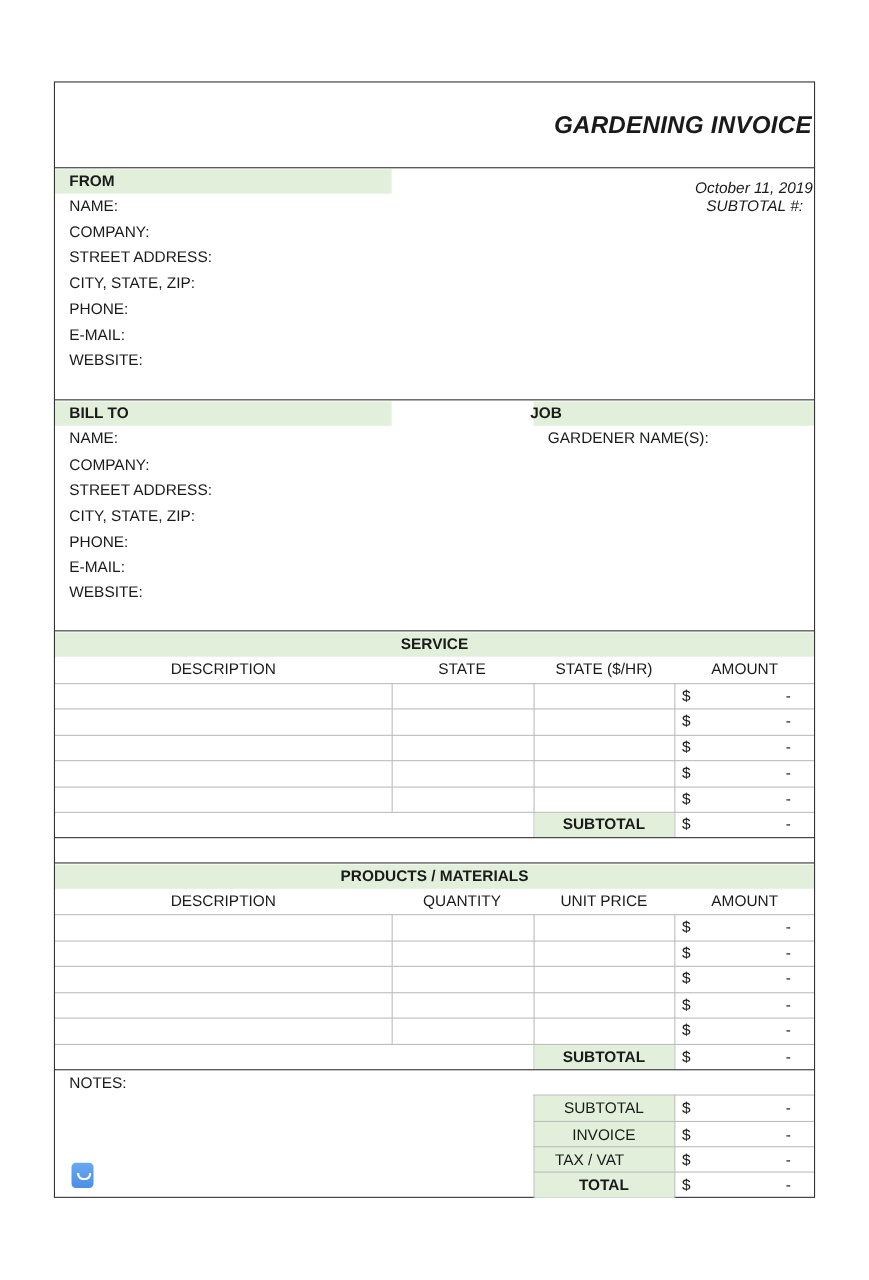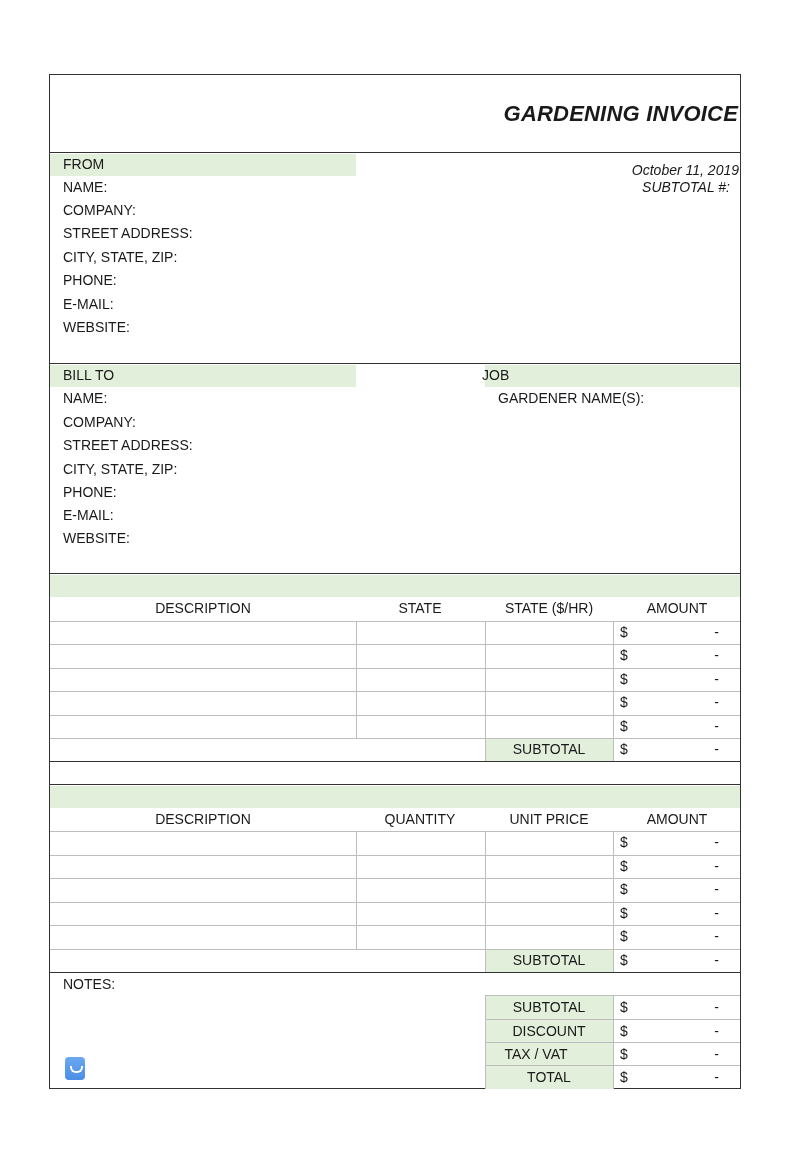--- a/index.html
+++ b/index.html
@@ -1,20 +1,20 @@
 <!DOCTYPE html>
 <html><head>
 <meta charset="utf-8">
 <style>
   html, body { margin:0; padding:0; background:#ffffff; }
   body { width:790px; height:1164px; position:relative; font-family:"Liberation Sans", sans-serif; color:#1a1a1a; overflow:hidden; }
   .sheet { position:absolute; left:49px; top:74px; width:692px; height:1015px; border:1.5px solid #333; box-sizing:border-box; }
   .abs { position:absolute; }
   .txt { font-size:14px; line-height:23px; white-space:nowrap; }
-  .bold { font-weight:normal; }
+  .bold { font-weight:bold; }
   .green { background:#e2efda; }
   .hline { position:absolute; left:0; width:100%; height:0; border-top:1.5px solid #333; }
   .gline { position:absolute; height:0; border-top:1px solid #bdbdbd; }
   .vline { position:absolute; width:0; border-left:1px solid #bdbdbd; }
   .title { font-size:22px; font-weight:bold; letter-spacing:0.2px; }
   .center { text-align:center; }
   .right { text-align:right;font-style:italic; }
   .dollar { position:absolute; left:7px; }
   .dash { position:absolute; right:22px; }
   .amt { position:absolute; height:23px; width:128px; font-size:14px; line-height:23px; }
@@ -54,20 +54,21 @@
   <div class="abs txt" style="left:13px; top:359px;">STREET ADDRESS:</div>
   <div class="abs txt" style="left:13px; top:383px;">CITY, STATE, ZIP:</div>
   <div class="abs txt" style="left:13px; top:406px;">PHONE:</div>
   <div class="abs txt" style="left:13px; top:429px;">E-MAIL:</div>
   <div class="abs txt" style="left:13px; top:452px;">WEBSITE:</div>
   <div class="abs txt" style="left:448px; top:312px;">GARDENER NAME(S):</div>
 
   <div class="hline" style="top:498px;"></div>
 
   <div class="abs green" style="left:0; top:500px; width:690px; height:22px;"></div>
+  <div class="abs txt bold center" style="left:0; width:690px; top:499px;">SERVICE</div>
 
   <div class="abs txt center" style="left:0; width:306px; top:522px;">DESCRIPTION</div>
   <div class="abs txt center" style="left:306px; width:128px; top:522px;">STATE</div>
   <div class="abs txt center" style="left:435px; width:128px; top:522px;">STATE ($/HR)</div>
   <div class="abs txt center" style="left:563px; width:128px; top:522px;">AMOUNT</div>
 
   <div class="gline" style="left:0; width:690px; top:546px;"></div>
   <div class="gline" style="left:0; width:690px; top:569px;"></div>
   <div class="gline" style="left:0; width:690px; top:593px;"></div>
   <div class="gline" style="left:0; width:690px; top:616px;"></div>
@@ -112,20 +113,21 @@
   <div class="abs txt bold center" style="left:435px; width:128px; top:663px;">SUBTOTAL</div>
   <div class="amt" style="left:563px; top:663px;">
       <span class="dollar">$</span>
       <span class="dash">-</span>
     </div>
 
   <div class="hline" style="top:686px;"></div>
   <div class="hline" style="top:709px;"></div>
 
   <div class="abs green" style="left:0; top:711px; width:690px; height:22px;"></div>
+  <div class="abs txt bold center" style="left:0; width:690px; top:710px;">PRODUCTS / MATERIALS</div>
 
   <div class="abs txt center" style="left:0; width:306px; top:733px;">DESCRIPTION</div>
   <div class="abs txt center" style="left:306px; width:128px; top:733px;text-align:center;">QUANTITY</div>
   <div class="abs txt center" style="left:435px; width:128px; top:733px;">UNIT PRICE</div>
   <div class="abs txt center" style="left:563px; width:128px; top:733px;">AMOUNT</div>
 
   <div class="gline" style="left:0; width:690px; top:756px;"></div>
   <div class="gline" style="left:0; width:690px; top:780px;"></div>
   <div class="gline" style="left:0; width:690px; top:803px;"></div>
   <div class="gline" style="left:0; width:690px; top:827px;"></div>
@@ -184,21 +186,21 @@
   <div class="gline" style="left:435px; width:255px; top:990px;"></div>
   <div class="vline" style="left:435px; top:920px; height:94px;"></div>
   <div class="vline" style="left:563px; top:920px; height:94px;"></div>
 
   <div class="abs txt center" style="left:435px; width:128px; top:921px;">SUBTOTAL</div>
   <div class="amt" style="left:563px; top:921px;">
       <span class="dollar">$</span>
       <span class="dash">-</span>
     </div>
 
-  <div class="abs txt center" style="left:435px; width:128px; top:945px;">DISCOUNT</div>
+  <div class="abs txt center" style="left:435px; width:128px; top:945px;">INVOICE</div>
   <div class="amt" style="left:563px; top:945px;">
       <span class="dollar">$</span>
       <span class="dash">-</span>
     </div>
 
   <div class="abs txt center" style="left:434px; width:104px; top:968px;">TAX / VAT</div>
   <div class="amt" style="left:563px; top:968px;">
       <span class="dollar">$</span>
       <span class="dash">-</span>
     </div>

